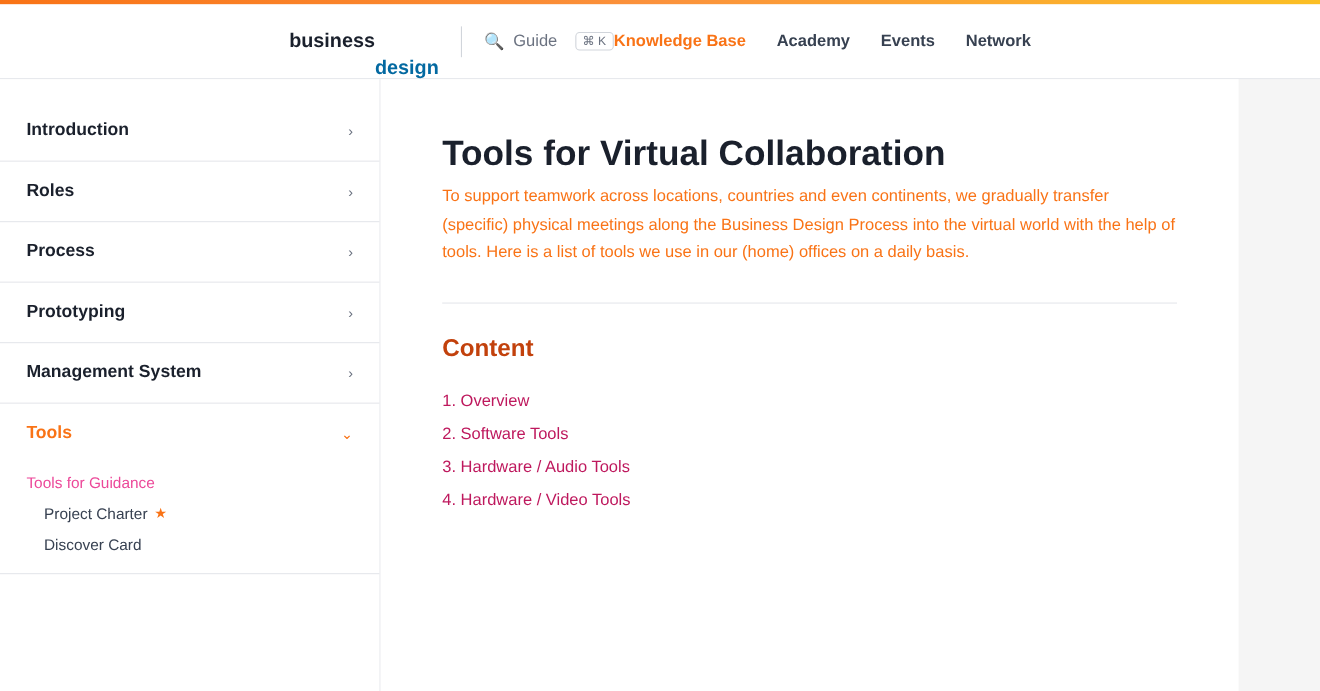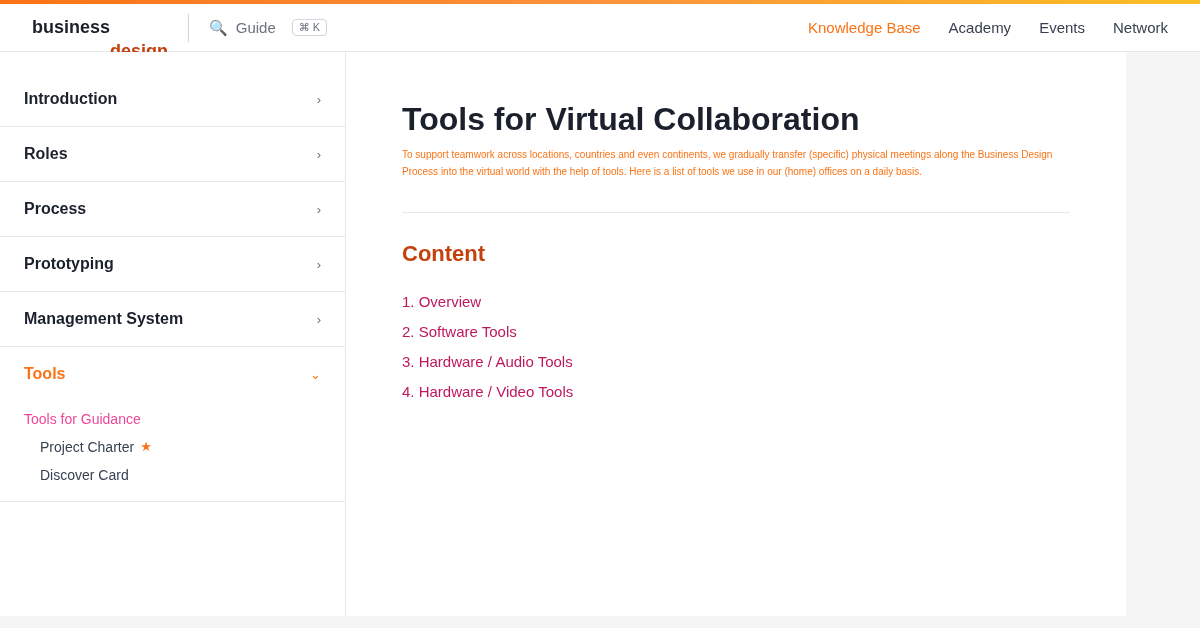--- a/index.html
+++ b/index.html
@@ -8,40 +8,40 @@
     
     .top-bar {
       height: 4px;
       background: linear-gradient(to right, #f97316, #fb923c, #fbbf24);
     }
 
     
     .header {
       background: #fff;
       border-bottom: 1px solid #e5e7eb;
-      height: 48px;
+      height: 68px;
       display: flex;
       align-items: center;
       padding: 0 32px;
-      justify-content: space-between;
+      justify-content: center;
     }
     .header-left {
       display: flex;
       align-items: center;
       gap: 0;
     }
     .logo {
       display: flex;
       align-items: center;
       font-size: 18px;
       font-weight: 600;
       color: #1a202c;
     }
     .logo span.design {
-      color: #c2410c;
+      color: #0369a1;
       margin-top: 48px;
     }
     .logo-divider {
       width: 1px;
       height: 28px;
       background: #d1d5db;
       margin: 0 20px;
     }
     .search-bar {
       display: flex;
@@ -69,20 +69,21 @@
     .header-nav {
       display: flex;
       align-items: center;
       gap: 28px;
     }
     .nav-link {
       font-size: 15px;
       color: #374151;
       text-decoration: none;
       cursor: pointer;
+      font-weight: bold;
     }
     .nav-link.active {
       color: #f97316;
     }
 
     
     .layout {
       display: flex;
       min-height: calc(100vh - 64px);
     }
@@ -153,21 +154,21 @@
     }
     .page-title {
       font-size: 32px;
       font-weight: 700;
       color: #1a202c;
       margin-bottom: 8px;
       line-height: 1.2;
     }
     .intro-text {
       color: #f97316;
-      font-size: 10px;
+      font-size: 15px;
       line-height: 1.7;
       margin-bottom: 32px;
     }
     .divider {
       border: none;
       border-top: 1px solid #e5e7eb;
       margin-bottom: 28px;
     }
     .content-section-title {
       font-size: 22px;

